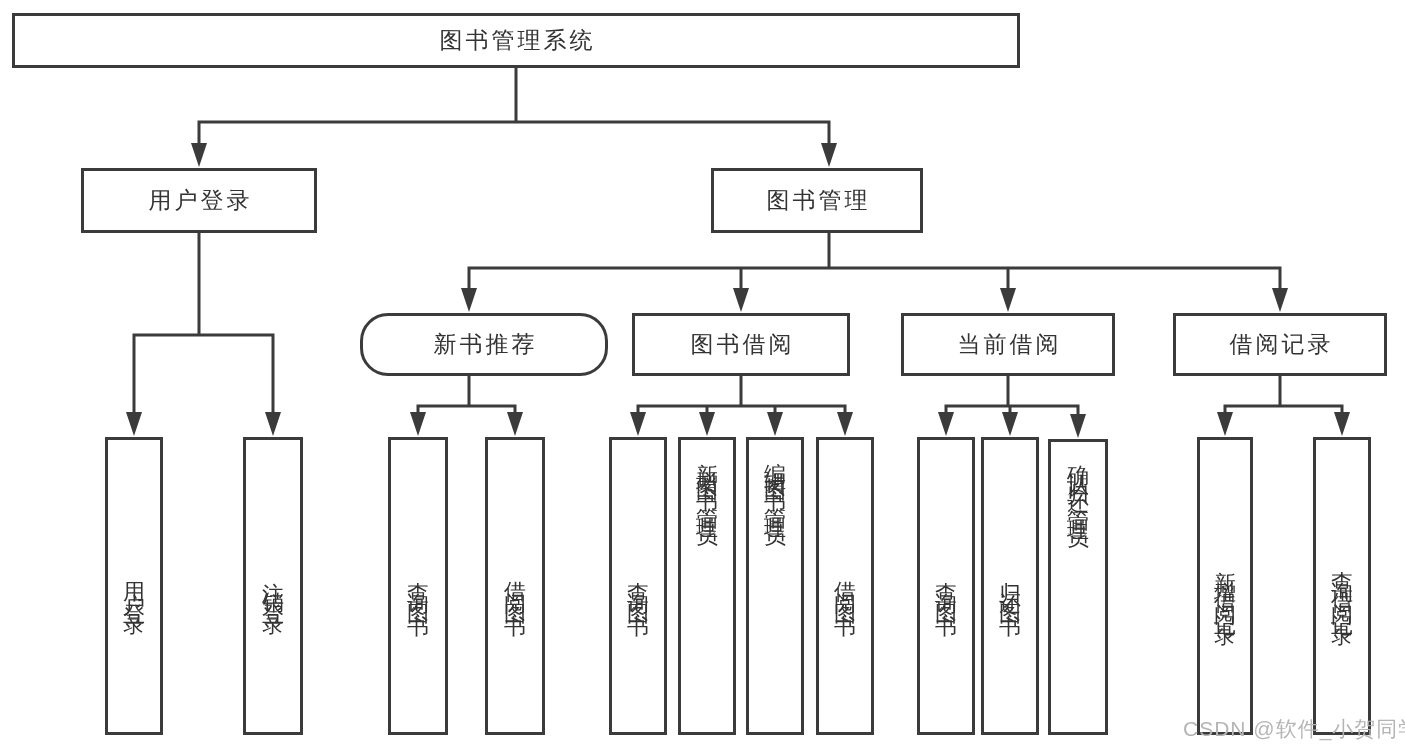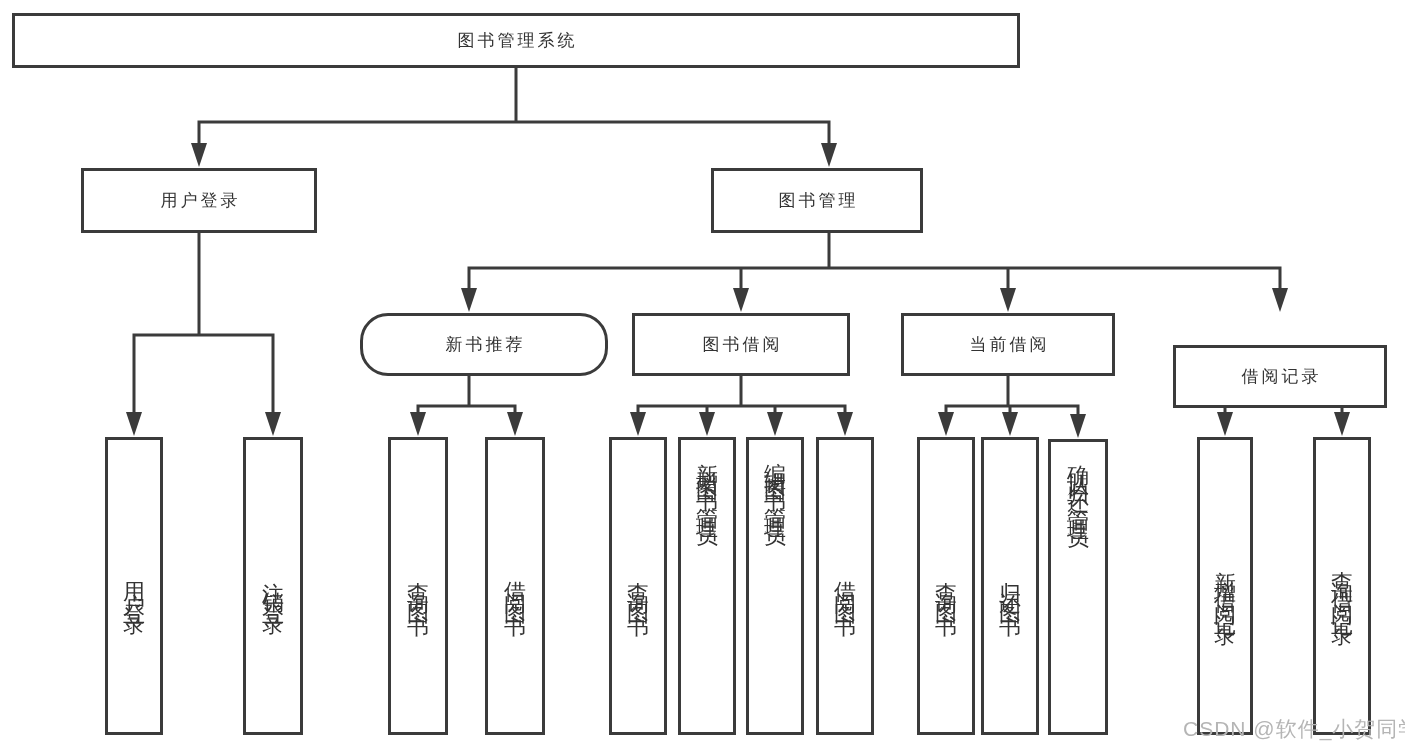--- a/index.html
+++ b/index.html
@@ -17,21 +17,21 @@
   }
   .wires{position:absolute;left:0;top:0;width:1405px;height:747px;}
   .wires path{stroke:var(--line);stroke-width:3;fill:none;stroke-linecap:square;}
   .wires polygon{fill:var(--line);stroke:none;}
   .node{
     position:absolute;
     box-sizing:border-box;
     border:3px solid var(--line);
     background:#ffffff;
     display:flex;align-items:center;justify-content:center;
-    font-size:17px;letter-spacing:3px;text-indent:3px;
+    font-size:23px;letter-spacing:3px;text-indent:3px;
     white-space:nowrap;
   }
   .leaf{
     position:absolute;
     box-sizing:border-box;
     border:3px solid var(--line);
     background:#ffffff;
     display:flex;align-items:center;justify-content:center;
   }
   .leaf span{
@@ -98,21 +98,21 @@
   </svg>
 
   <div class="node" style="left:12px;top:13px;width:1008px;height:55px;">图书管理系统</div>
 
   <div class="node" style="left:81px;top:168px;width:236px;height:65px;">用户登录</div>
   <div class="node" style="left:711px;top:168px;width:212px;height:65px;">图书管理</div>
 
   <div class="node" style="left:360px;top:313px;width:248px;height:63px;border-radius:28px;">新书推荐</div>
   <div class="node" style="left:632px;top:313px;width:218px;height:63px;font-family:Liberation Serif, serif;">图书借阅</div>
   <div class="node" style="left:901px;top:313px;width:214px;height:63px;">当前借阅</div>
-  <div class="node" style="left:1173px;top:313px;width:214px;height:63px;margin-top:32px;">借阅记录</div>
+  <div class="node" style="left:1173px;top:313px;width:214px;height:63px;">借阅记录</div>
 
   <div class="leaf" style="left:105px;top:437px;width:58px;height:298px;">
     <span>用户登录</span>
   </div>
   <div class="leaf" style="left:243px;top:437px;width:60px;height:298px;">
     <span>注销登录</span>
   </div>
 
   <div class="leaf" style="left:388px;top:437px;width:60px;height:298px;">
     <span>查询图书</span>

